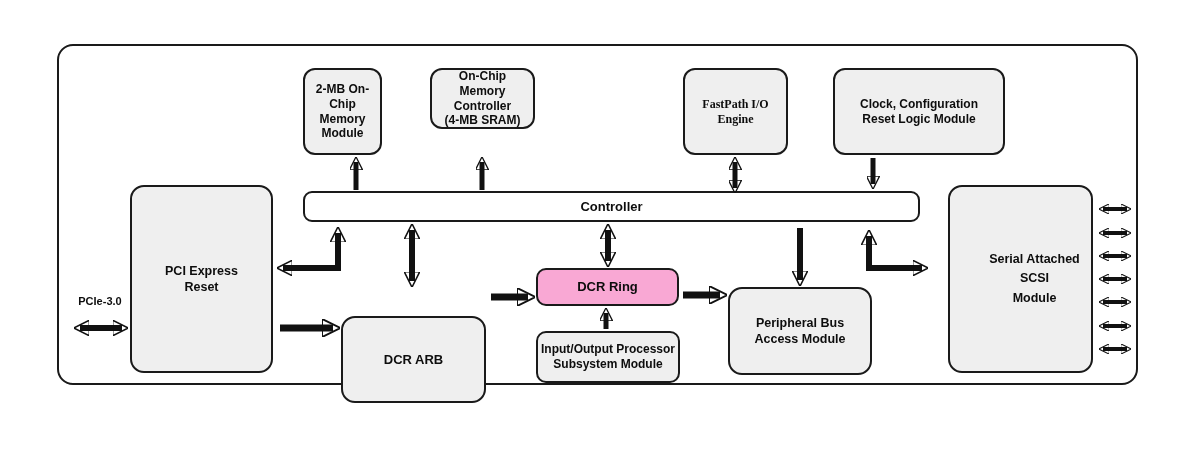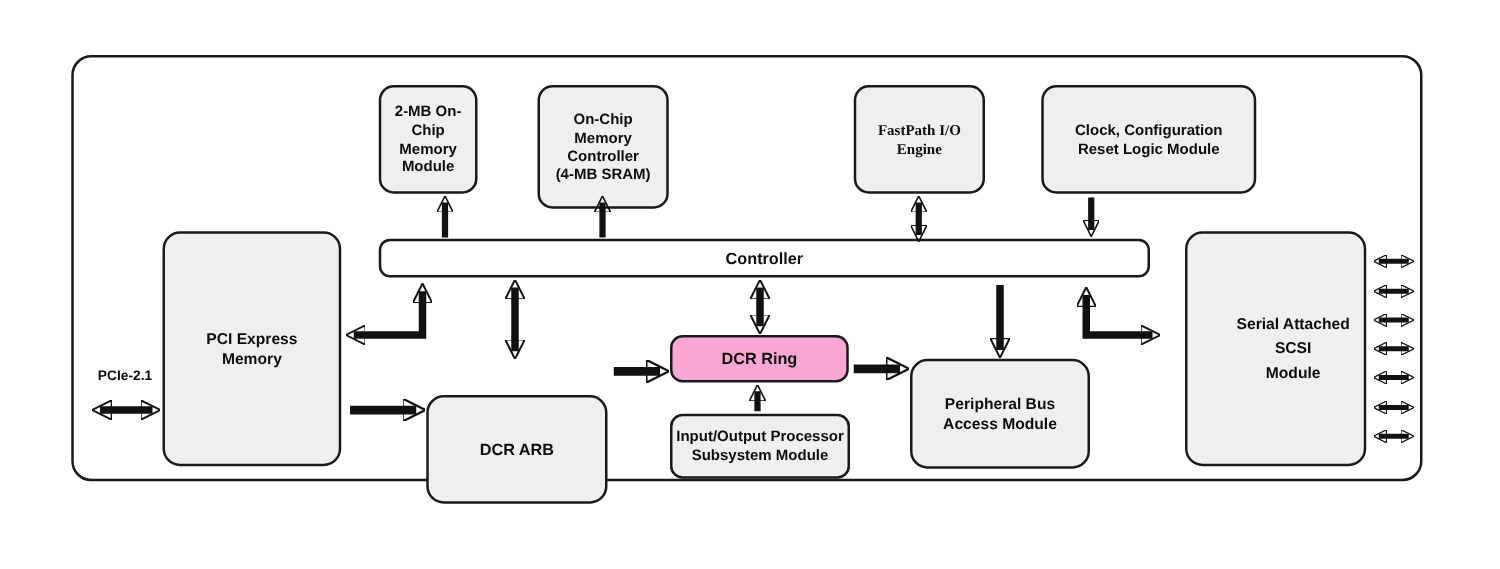--- a/index.html
+++ b/index.html
@@ -31,21 +31,21 @@
   }
   .node .lbl{
     font-weight:700;
     font-size:12px;
     line-height:1.22;
     color:#0d0d0d;
     white-space:pre-line;
     padding:2px 3px;
   }
   .n-mem     {left:303px;top:68px; width:79px;height:87px;}
-  .n-memctl  {left:430px;top:68px; width:105px;height:99px;}
+  .n-memctl  {left:430px;top:68px; width:105px;height:61px;}
   .n-fastpath{left:683px;top:68px; width:105px;height:87px;font-family:Liberation Serif, serif;}
   .n-clock   {left:833px;top:68px; width:172px;height:87px;text-align:center;}
   .n-controller{
     left:303px;top:191px;width:617px;height:31px;
     background:#ffffff;border-radius:9px;
   }
   .n-controller .lbl{font-size:13px;}
   .n-pci     {left:130px;top:185px;width:143px;height:188px;border-radius:14px;}
   .n-pci .lbl{font-size:12.5px;line-height:1.3;}
   .n-arb     {left:341px;top:288px;width:145px;height:87px;border-radius:14px;margin-top:28px;}
@@ -92,42 +92,42 @@
     <div class="lbl">Clock, Configuration
 Reset Logic Module</div>
   </div>
 
   <div class="node n-controller">
     <div class="lbl">Controller</div>
   </div>
 
   <div class="node n-pci">
     <div class="lbl">PCI Express
-Memory</div>
+Reset</div>
   </div>
   <div class="node n-arb">
     <div class="lbl">DCR ARB</div>
   </div>
   <div class="node n-ring">
     <div class="lbl">DCR Ring</div>
   </div>
   <div class="node n-iop">
     <div class="lbl">Input/Output Processor
 Subsystem Module</div>
   </div>
   <div class="node n-periph">
     <div class="lbl">Peripheral Bus
 Access Module</div>
   </div>
   <div class="node n-sas">
     <div class="lbl">Serial Attached SCSI
 Module</div>
   </div>
 
-  <div class="ext-label">PCIe-2.1</div>
+  <div class="ext-label">PCIe-3.0</div>
 
   <svg class="arrow-layer" viewBox="0 0 1200 455">
     <defs>
       <marker id="head" viewBox="0 0 10 10" refX="6" refY="5" markerWidth="2.6" markerHeight="2.6" orient="auto-start-reverse">
         <path d="M0,0 L10,5 L0,10 Z" fill="#111111" stroke="none"></path>
       </marker>
     </defs>
 
     <path d="M 80 328 H 122" stroke-width="6" marker-start="url(#head)" marker-end="url(#head)"></path>
 

